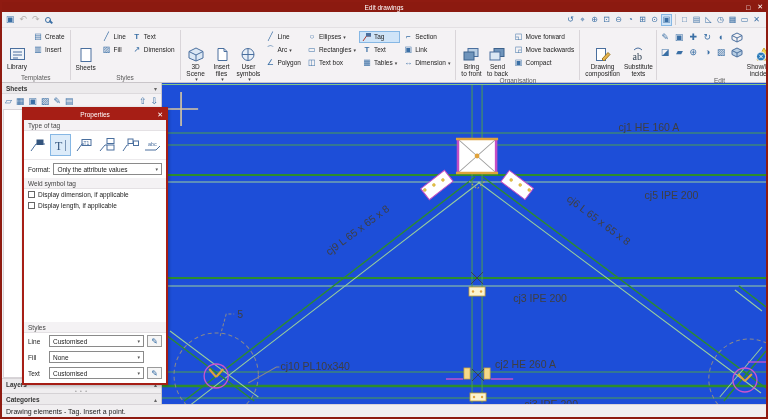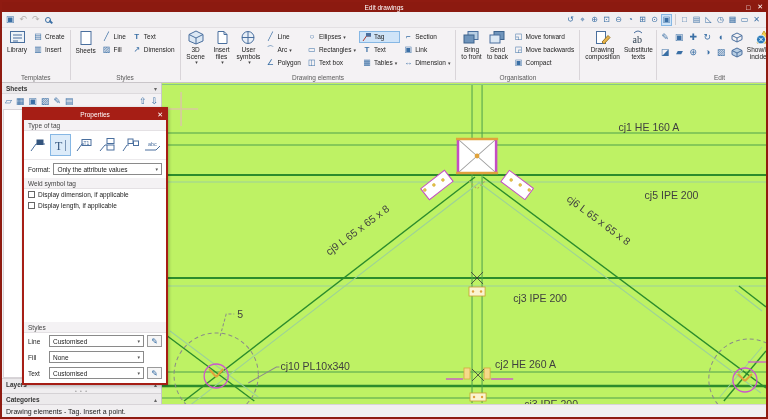--- a/index.html
+++ b/index.html
@@ -28,21 +28,21 @@
     justify-content:center;line-height:1;}
   .vic.sel{background:#cfe4f8;border:1px solid #86b7e4;}
   .vsep{width:1px;height:11px;background:#cfcccf;margin:0 2px;}
   
   .ribbon{height:55px;background:#f4f2f4;display:flex;border-bottom:1px solid #c9c5c9;flex:0 0 auto;}
   .rgroup{display:flex;flex-direction:column;padding:1px 2px 0 2px;}
   .rcontent{flex:1;display:flex;align-items:flex-start;}
   .rlabel{font-size:6.5px;color:#5a5a5a;text-align:center;padding:0 0 1px 0;line-height:1;}
   .rsep{width:1px;background:#d9d5d9;margin:2px 0;flex:0 0 auto;}
   .rbig{display:flex;flex-direction:column;align-items:center;justify-content:flex-start;
-    font-size:6.5px;color:#222;text-align:center;padding:1px 2px;min-width:26px;line-height:1.1;}
+    font-size:6.5px;color:#222;text-align:center;padding:1px 2px;min-width:26px;line-height:1.1;margin-top:17px;}
   .rbig svg{margin-bottom:1px;}
   .rcol{display:flex;flex-direction:column;gap:1px;padding-top:2px;}
   .rsmall{display:flex;align-items:center;font-size:6.5px;color:#222;padding:0 2px;height:12px;
     white-space:nowrap;border:1px solid transparent;line-height:1;}
   .rsmall .g{color:#3a6fa5;font-size:8px;width:10px;text-align:center;margin-right:2px;line-height:1;}
   .rsmall.selected{background:#cfe4f8;border-color:#86b7e4;}
   .dd{font-size:5px;color:#444;margin-left:2px;}
   .ebtn{width:13px;height:13px;display:flex;align-items:center;justify-content:center;
     font-size:9px;color:#3a6fa5;line-height:1;}
   
@@ -54,21 +54,21 @@
   .phead .chev{margin-left:auto;font-size:6px;color:#666;font-weight:normal;}
   .sheet-toolbar{height:15px;display:flex;align-items:center;gap:4px;padding:0 3px;}
   .stb{font-size:9px;color:#3a6fa5;line-height:1;}
   .stb.push{margin-left:auto;}
   .sheet-list{flex:1;background:#fff;border:1px solid #d8d4d8;margin:0 1px;}
   .bstrip{height:11px;display:flex;align-items:center;padding:0 4px;font-size:6.5px;
     font-weight:bold;color:#333;background:#eceaec;border-top:1px solid #d5d2d5;}
   .bstrip .chev{margin-left:auto;font-size:6px;color:#666;font-weight:normal;}
   .splitdots{height:4px;display:flex;align-items:center;justify-content:center;
     font-size:5px;color:#999;letter-spacing:1px;background:#f0eef0;}
-  .canvas{flex:1;background:#bef264;position:relative;min-width:0;}
+  .canvas{flex:1;background:#1d4ed8;position:relative;min-width:0;}
   .canvas svg{position:absolute;inset:0;width:100%;height:100%;}
   
   .status{height:13px;background:#f1eff1;display:flex;align-items:center;padding:0 4px;
     font-size:7px;color:#222;border-top:1px solid #d8d4d8;flex:0 0 auto;}
   
   .dialog{position:absolute;left:20px;top:105px;width:146px;height:278px;z-index:10;
     border:2px solid #a61e15;background:#fff;display:flex;flex-direction:column;
     box-shadow:1px 1px 3px rgba(0,0,0,.25);}
   .dtitle{height:11px;background:#a61e15;color:#fff;font-size:6.5px;display:flex;
     align-items:center;justify-content:center;position:relative;flex:0 0 auto;}

